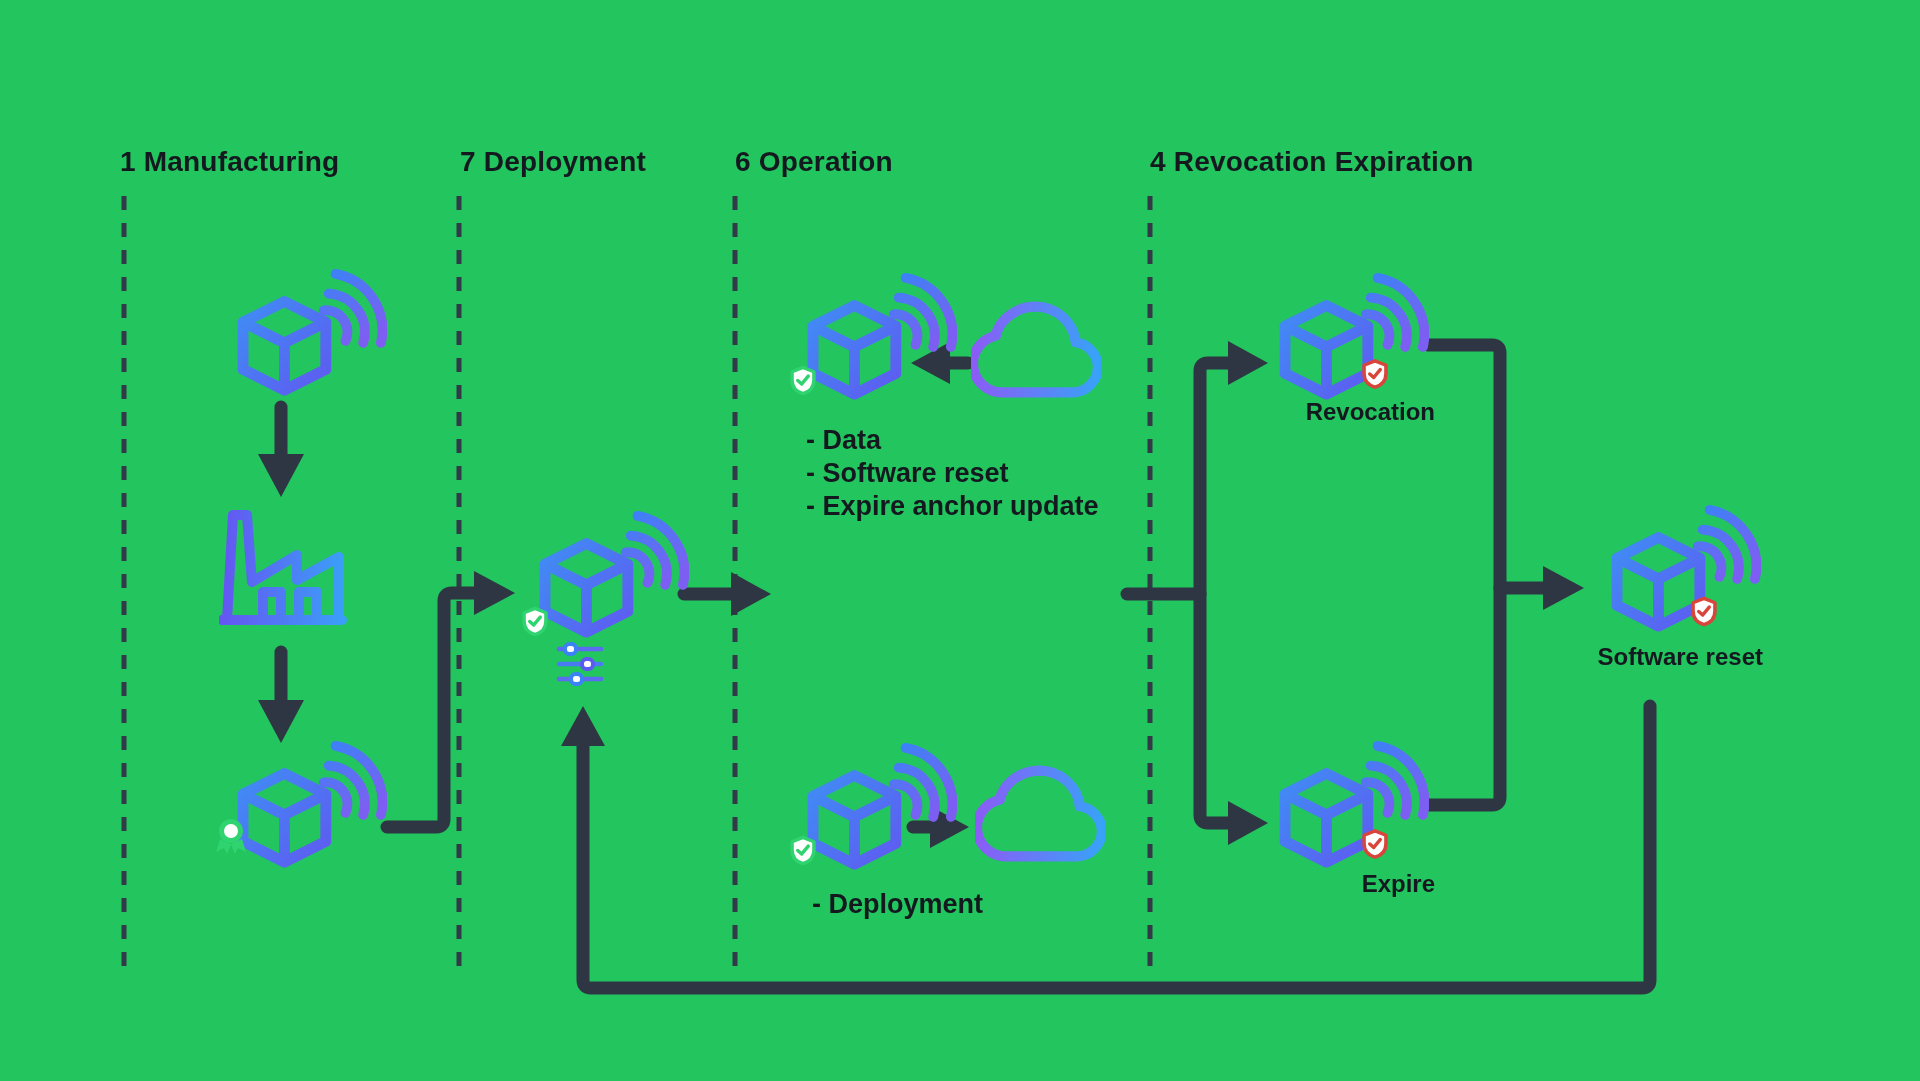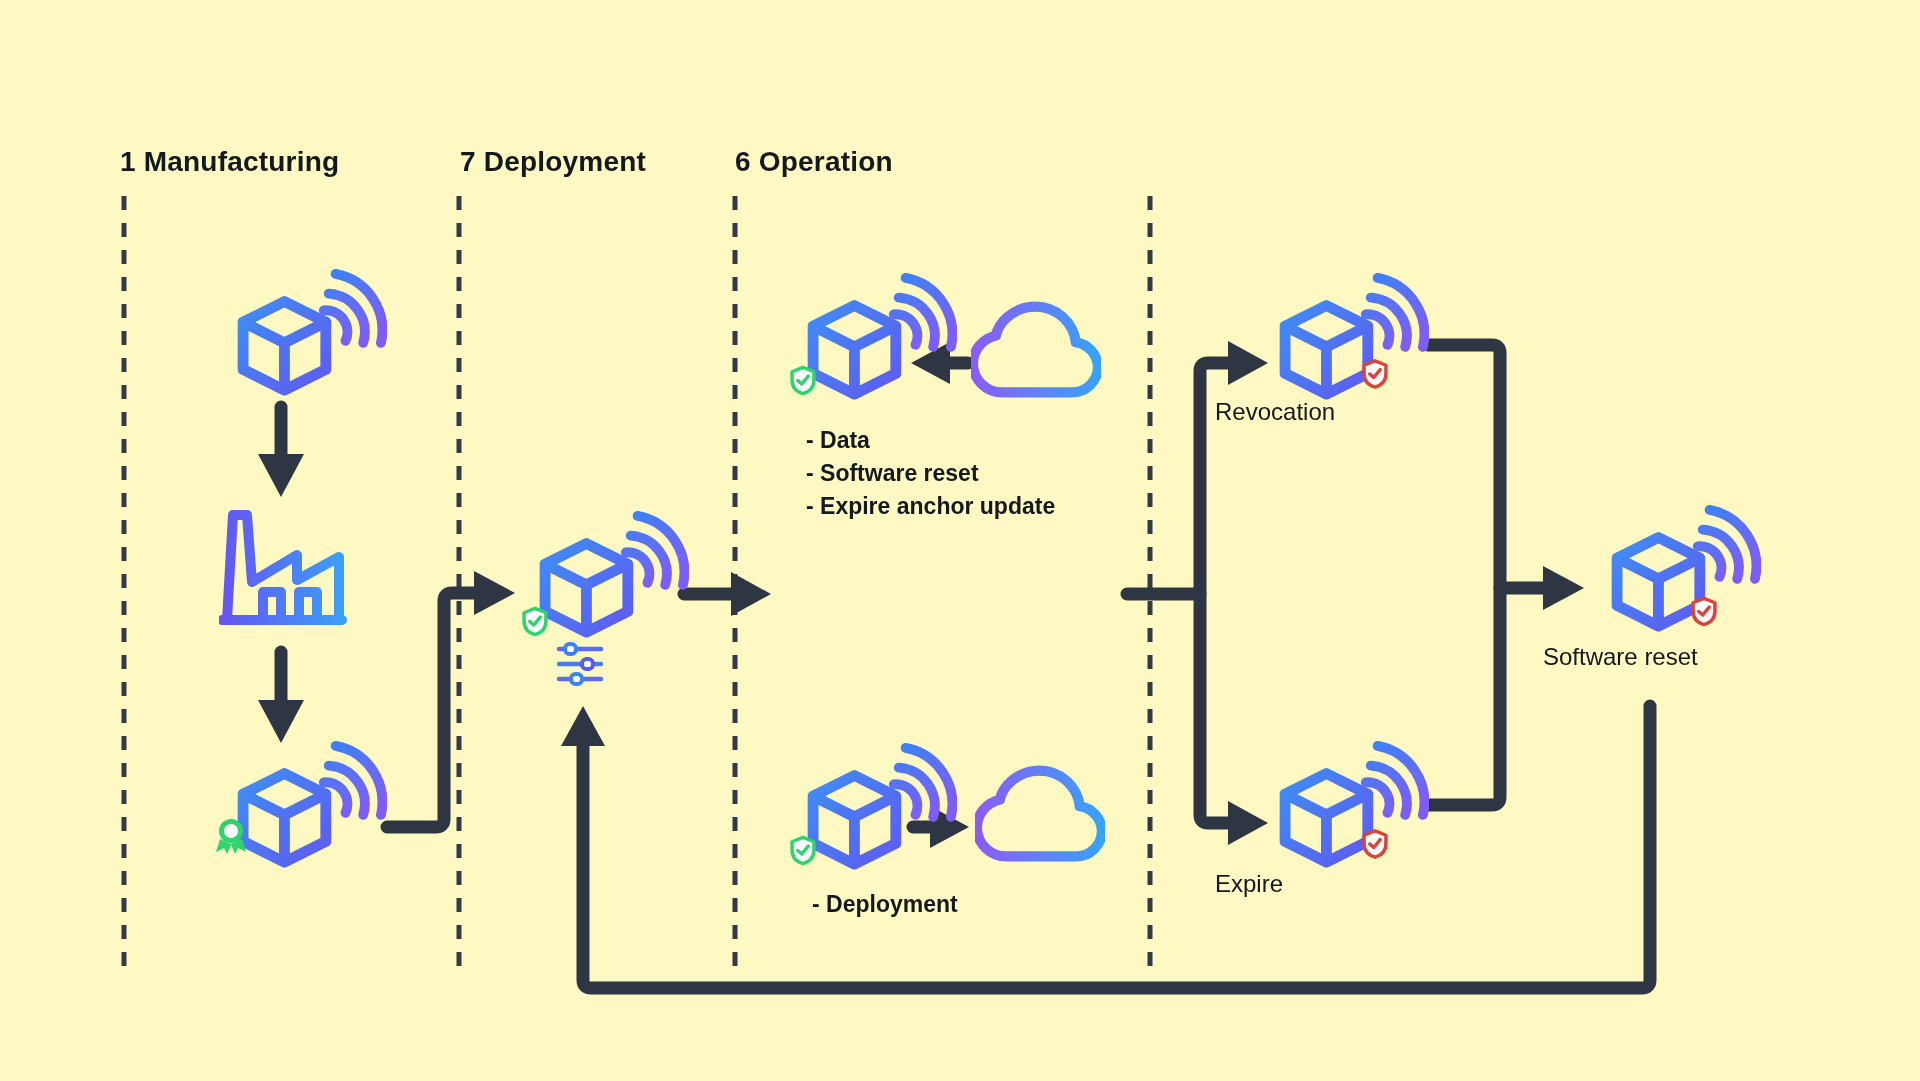--- a/index.html
+++ b/index.html
@@ -1,28 +1,28 @@
 <!DOCTYPE html>
 <html><head>
 <meta charset="utf-8">
 <style>
   html,body{margin:0;padding:0;background:#ffffff;}
   #canvas{
-    position:relative;width:1920px;height:1081px;background:#fef9c3;overflow:hidden;
+    position:relative;width:1920px;height:1081px;background:#22c55e;overflow:hidden;
     font-family:"Liberation Sans", sans-serif;
   }
   svg.icon{position:absolute;overflow:visible;}
   .phase-label{
     position:absolute;font-weight:700;font-size:28px;color:#14181f;letter-spacing:0.2px;white-space:nowrap;
   }
   .node-label{
-    position:absolute;font-weight:400;font-size:24px;color:#14181f;text-align:left;width:220px;white-space:nowrap;
+    position:absolute;font-weight:700;font-size:24px;color:#14181f;text-align:right;width:220px;white-space:nowrap;
   }
   .op-list{
-    position:absolute;font-weight:700;font-size:23px;color:#14181f;line-height:33px;white-space:nowrap;
+    position:absolute;font-weight:700;font-size:27px;color:#14181f;line-height:33px;white-space:nowrap;
   }
   #connector-layer{position:absolute;left:0;top:0;pointer-events:none;}
 </style>
 </head>
 <body>
 
 <div id="canvas">
 
   <svg width="0" height="0" style="position:absolute" aria-hidden="true">
     <defs>
@@ -114,20 +114,21 @@
       <polygon points="1228,341 1228,385 1268,363"></polygon>
       <polygon points="1228,801 1228,845 1268,823"></polygon>
       <polygon points="1543,566 1543,610 1584,588"></polygon>
       <polygon points="561,746 605,746 583,706"></polygon>
     </g>
   </svg>
 
   <div class="phase-label" style="left:120px;top:146px">1 Manufacturing</div>
   <div class="phase-label" style="left:460px;top:146px">7 Deployment</div>
   <div class="phase-label" style="left:735px;top:146px">6 Operation</div>
+  <div class="phase-label" style="left:1150px;top:146px">4 Revocation Expiration</div>
 
   <svg class="icon" style="left:237px;top:268px" width="150" height="128">
       <use href="#symDevice"></use>
     </svg>
   <svg class="icon" style="left:219px;top:507px" width="128" height="122">
       <use href="#symFactory"></use>
     </svg>
   <svg class="icon" style="left:237px;top:740px" width="150" height="128">
       <use href="#symDevice"></use>
     </svg>

